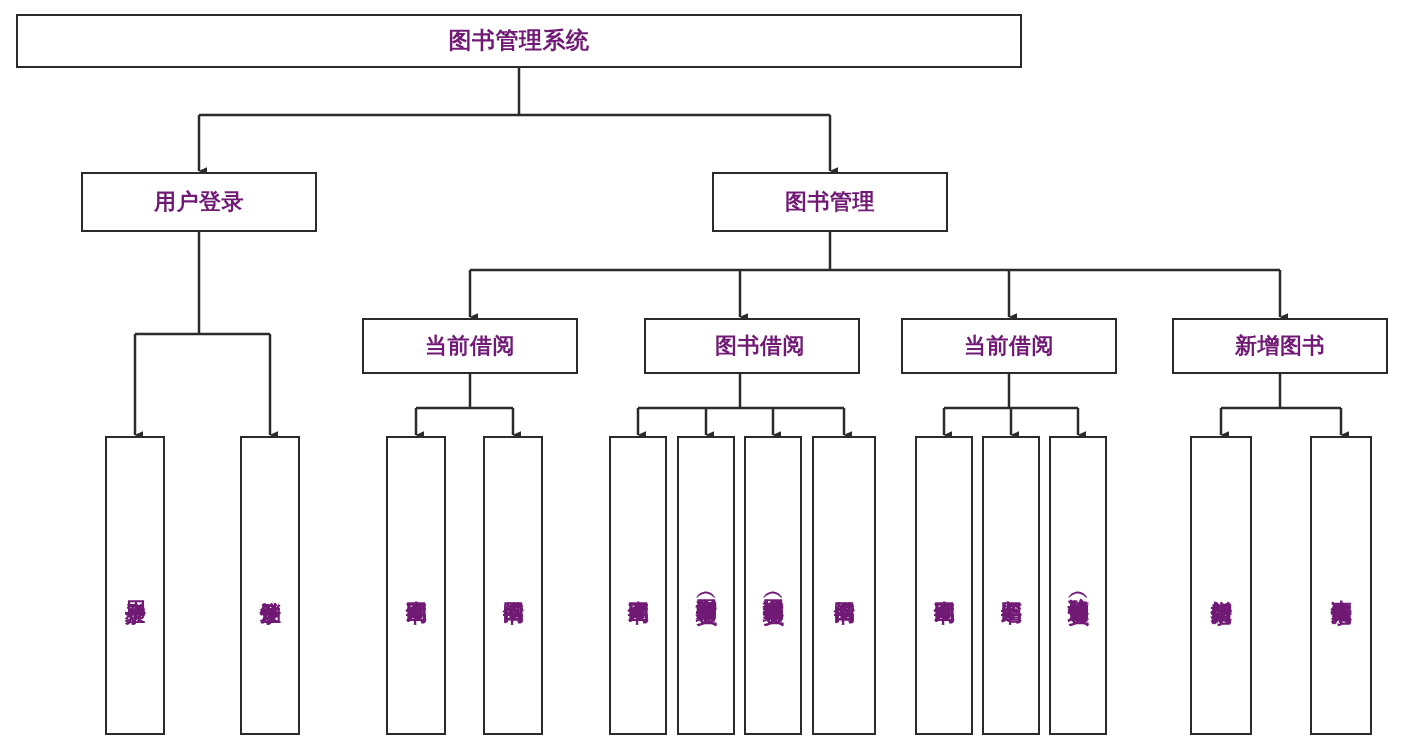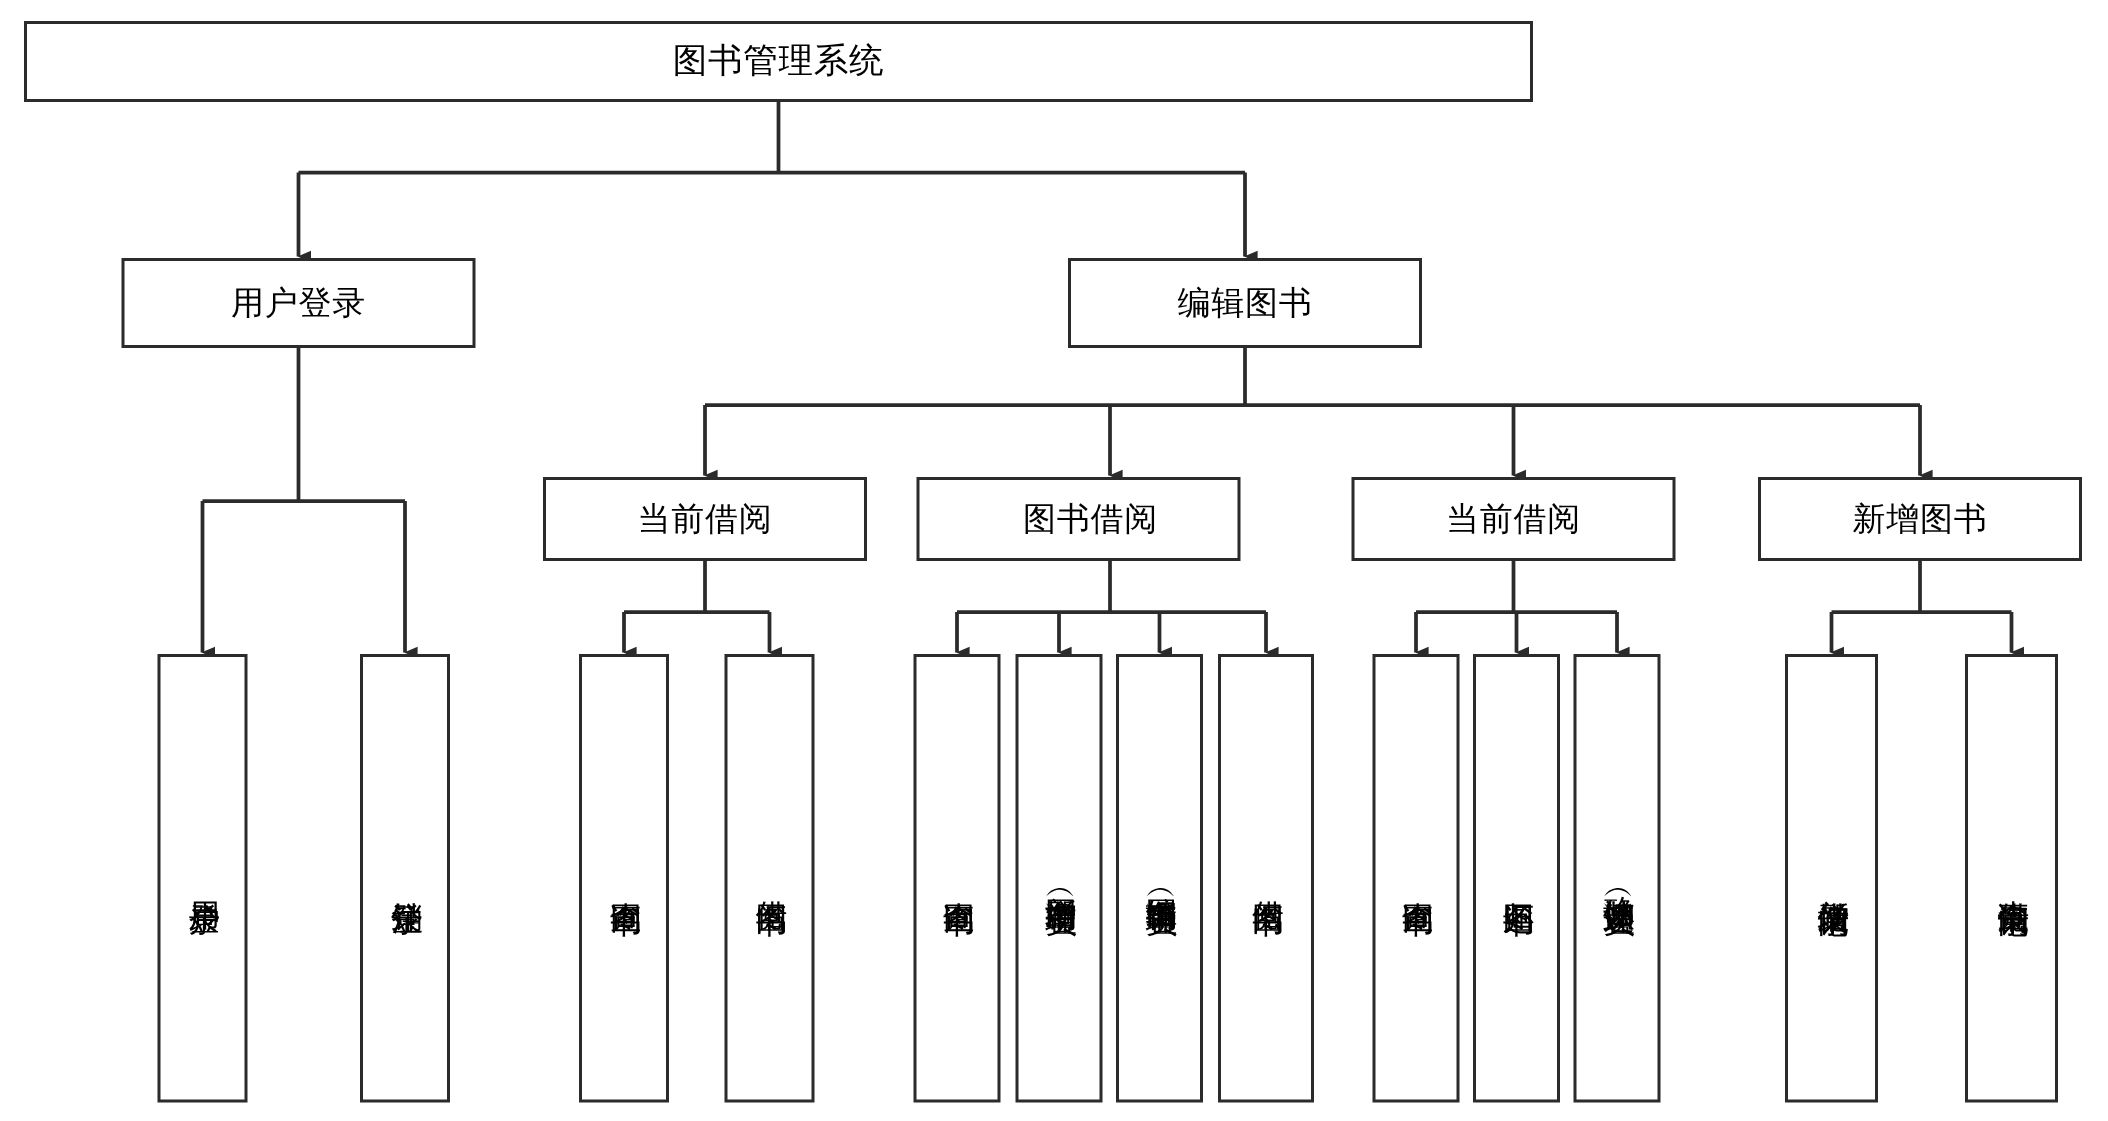--- a/index.html
+++ b/index.html
@@ -26,21 +26,22 @@
     pointer-events: none;
   }
   .node {
     position: absolute;
     box-sizing: border-box;
     border: 2.5px solid #2b2b2b;
     background: #ffffff;
     display: flex;
     align-items: center;
     justify-content: center;
-    color: #000000;
+    color: #701a75;
+    font-weight: bold;
   }
   .node-label {
     display: block;
     text-align: center;
     line-height: 1.18;
     white-space: nowrap;
   }
   .node.horizontal .node-label {
     writing-mode: horizontal-tb;
     font-size: 22px;
@@ -118,26 +119,26 @@
   </svg>
 
   <div id="node-layer">
       <div class="node horizontal root" id="node-root" style="left: 16px; top: 14px; width: 1006px; height: 54px; border-color: rgb(43, 43, 43); background: rgb(255, 255, 255);">
         <span class="node-label">图书管理系统</span>
       </div>
       <div class="node horizontal" id="node-user-login" style="left: 81px; top: 172px; width: 236px; height: 60px; border-color: rgb(43, 43, 43); background: rgb(255, 255, 255);">
         <span class="node-label">用户登录</span>
       </div>
       <div class="node horizontal" id="node-book-management" style="left: 712px; top: 172px; width: 236px; height: 60px; border-color: rgb(43, 43, 43); background: rgb(255, 255, 255);">
-        <span class="node-label">编辑图书</span>
+        <span class="node-label">图书管理</span>
       </div>
       <div class="node horizontal" id="node-new-book-recommend" style="left: 362px; top: 318px; width: 216px; height: 56px; border-color: rgb(43, 43, 43); background: rgb(255, 255, 255);">
         <span class="node-label">当前借阅</span>
       </div>
-      <div class="node horizontal" id="node-book-borrow" style="left: 611px; top: 318px; width: 216px; height: 56px; border-color: rgb(43, 43, 43); background: rgb(255, 255, 255); padding-left: 16px;">
+      <div class="node horizontal" id="node-book-borrow" style="left: 644px; top: 318px; width: 216px; height: 56px; border-color: rgb(43, 43, 43); background: rgb(255, 255, 255); padding-left: 16px;">
         <span class="node-label">图书借阅</span>
       </div>
       <div class="node horizontal" id="node-current-borrow" style="left: 901px; top: 318px; width: 216px; height: 56px; border-color: rgb(43, 43, 43); background: rgb(255, 255, 255);">
         <span class="node-label">当前借阅</span>
       </div>
       <div class="node horizontal" id="node-borrow-record" style="left: 1172px; top: 318px; width: 216px; height: 56px; border-color: rgb(43, 43, 43); background: rgb(255, 255, 255);">
         <span class="node-label">新增图书</span>
       </div>
       <div class="node vertical" id="node-leaf-user-login" style="left: 105px; top: 436px; width: 60px; height: 299px; border-color: rgb(43, 43, 43); background: rgb(255, 255, 255);">
         <span class="node-label">用户登录</span>

